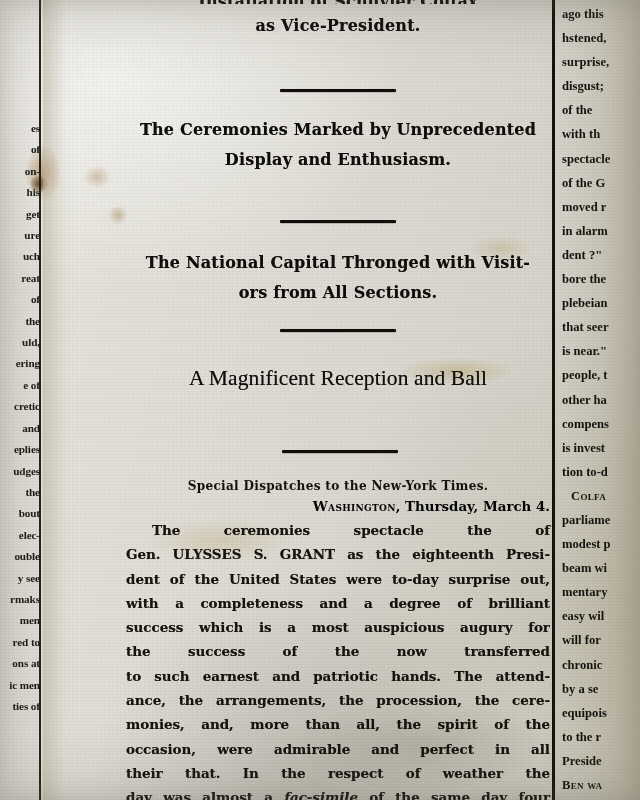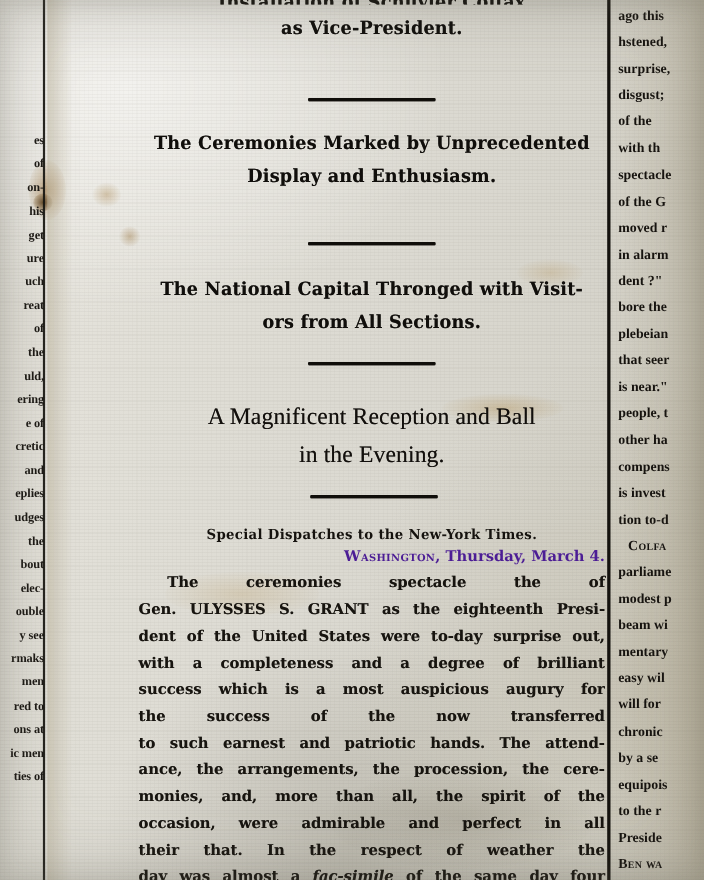--- a/index.html
+++ b/index.html
@@ -180,21 +180,21 @@
     letter-spacing: 0.3px;
     transform: scaleX(0.96);
     color: #15120e;
   }
   .dateline {
     position: absolute; left: 0; top: 498px; width: 424px;
     text-align: right;
     font-family: "DejaVu Serif", "Liberation Serif", serif;
     font-weight: 700;
     font-size: 13.4px;
-    color: #4c1d95;
+    color: #000000;
     padding-right: 2px;
   }
   .body {
     position: absolute;
     left: 0;
     top: 518px;
     width: 424px;
     font-family: "DejaVu Serif", "Liberation Serif", serif;
     font-weight: 700;
     font-size: 13.5px;
@@ -323,21 +323,20 @@
 
     <div class="hl deck-slab" id="hl-deck3">
       <div>The National Capital Thronged with Visit-</div>
       <div>ors from All Sections.</div>
     </div>
 
     <div class="sep" id="sep3"></div>
 
     <div class="hl deck-roman" id="hl-deck4">
       <div>A Magnificent Reception and Ball</div>
-      <div>in the Evening.</div>
     </div>
 
     <div class="sep" id="sep4"></div>
 
     <div class="byline">Special Dispatches to the New-York Times.</div>
     <div class="dateline" id="dateline"><span class="sc">Washington</span>, Thursday, March 4.</div>
 
     <div class="body" id="body-text">
         <div class="ln just ind">
           <span>The</span>

